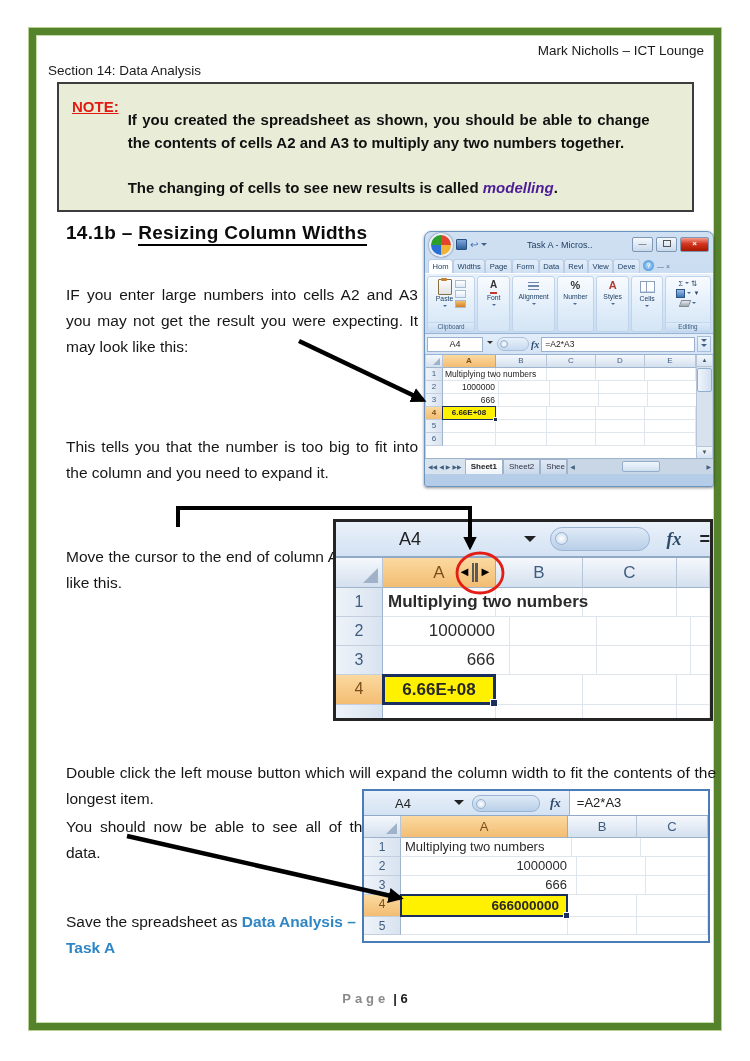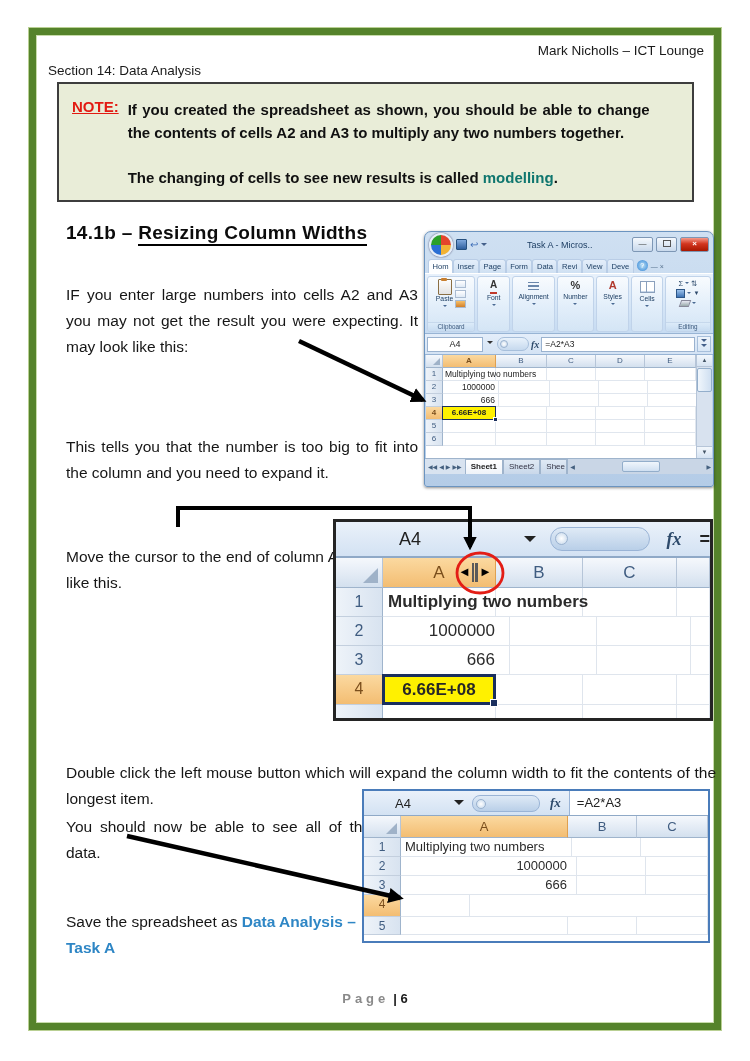--- a/index.html
+++ b/index.html
@@ -7,24 +7,24 @@
   
   .frame{position:absolute;left:29px;top:28px;width:678px;height:988px;border:7px solid #55832b;box-shadow:0 0 0 1px #b9d093, inset 0 0 0 1px #c8dcab;}
   .hdr{position:absolute;top:43px;font-size:13.5px;color:#1a1a1a;}
   .hdr.l{left:48px;margin-top:20px;} .hdr.r{right:46px;}
   .footer{position:absolute;left:0;top:991px;width:750px;text-align:center;font-size:13px;}
   .footer .pg{color:#8a8a8a;letter-spacing:4px;font-weight:700;}
   .footer .pn{color:#1a1a1a;font-weight:700;margin-left:4px;}
   
   .notebox{position:absolute;left:57px;top:82px;width:606px;background:#e9edd8;border:2px solid #3d3d3d;padding:14px 14px 11px 13px;display:flex;gap:9px;}
   .notelabel{color:#e21b12;font-weight:700;font-size:15px;text-decoration:underline;white-space:nowrap;}
-  .notebody{width:522px;font-weight:700;font-size:15px;line-height:23px;color:#111;text-align:justify;}
+  .notebody{width:522px;font-weight:700;font-size:15px;line-height:23px;color:#111;text-align:justify;margin-top:10px;}
   .notebody p{margin:0;}
   .notebody p + p{margin-top:22px;}
-  .term{color:#0f766e;}
+  .term{color:#4c1d95;font-style:italic;}
   
   .h14{position:absolute;left:66px;top:222px;font-size:19px;font-weight:700;color:#0c0c0c;letter-spacing:.3px;}
   .h14 .ul{border-bottom:2.5px solid #000;padding-bottom:1px;text-align:right;}
   .para{position:absolute;font-size:15.5px;color:#161616;line-height:26px;text-align:justify;}
   .p1{left:66px;top:266px;width:352px;}
   .p2{left:66px;top:418px;width:352px;}
   .p3{left:66px;top:528px;width:272px;}
   .p4{left:66px;top:740px;width:650px;margin-top:20px;}
   .p5{left:66px;top:798px;width:305px;}
   .p6{left:66px;top:893px;width:312px;text-align:left;}
@@ -199,21 +199,21 @@
     <div class="qsave"></div>
     <span class="qundo">↩</span>
     <div class="qdrop"></div>
     <span class="title">Task A - Micros..</span>
     <div class="wb">—</div>
     <div class="wb"><span class="wbmax"></span></div>
     <div class="wb close">×</div>
   </div>
   <div class="tabs">
     <span class="rtab act">Hom</span>
-    <span class="rtab">Inser</span>
+    <span class="rtab">Widths</span>
     <span class="rtab">Page</span>
     <span class="rtab">Form</span>
     <span class="rtab">Data</span>
     <span class="rtab">Revi</span>
     <span class="rtab">View</span>
     <span class="rtab">Deve</span>
     <span class="thelp">?</span>
     <span class="tmini">—</span>
     <span class="tmini">×</span>
   </div>
@@ -462,20 +462,23 @@
       <div class="gc3 wc"></div>
   </div>
   <div class="grow3">
     <div class="rh3">3</div>
     <div class="gc3 wa num">666</div>
     <div class="gc3 wb3"></div>
       <div class="gc3 wc"></div>
   </div>
   <div class="grow3 r4">
     <div class="rh3 sel">4</div>
+    <div class="gc3 wa">
+        <div class="selc3">666000000</div>
+      </div>
     <div class="gc3 wb3"></div>
       <div class="gc3 wc"></div>
   </div>
   <div class="grow3 r5">
     <div class="rh3">5</div>
     <div class="gc3 wa"></div>
       <div class="gc3 wb3"></div>
       <div class="gc3 wc"></div>
   </div>
 </div>

